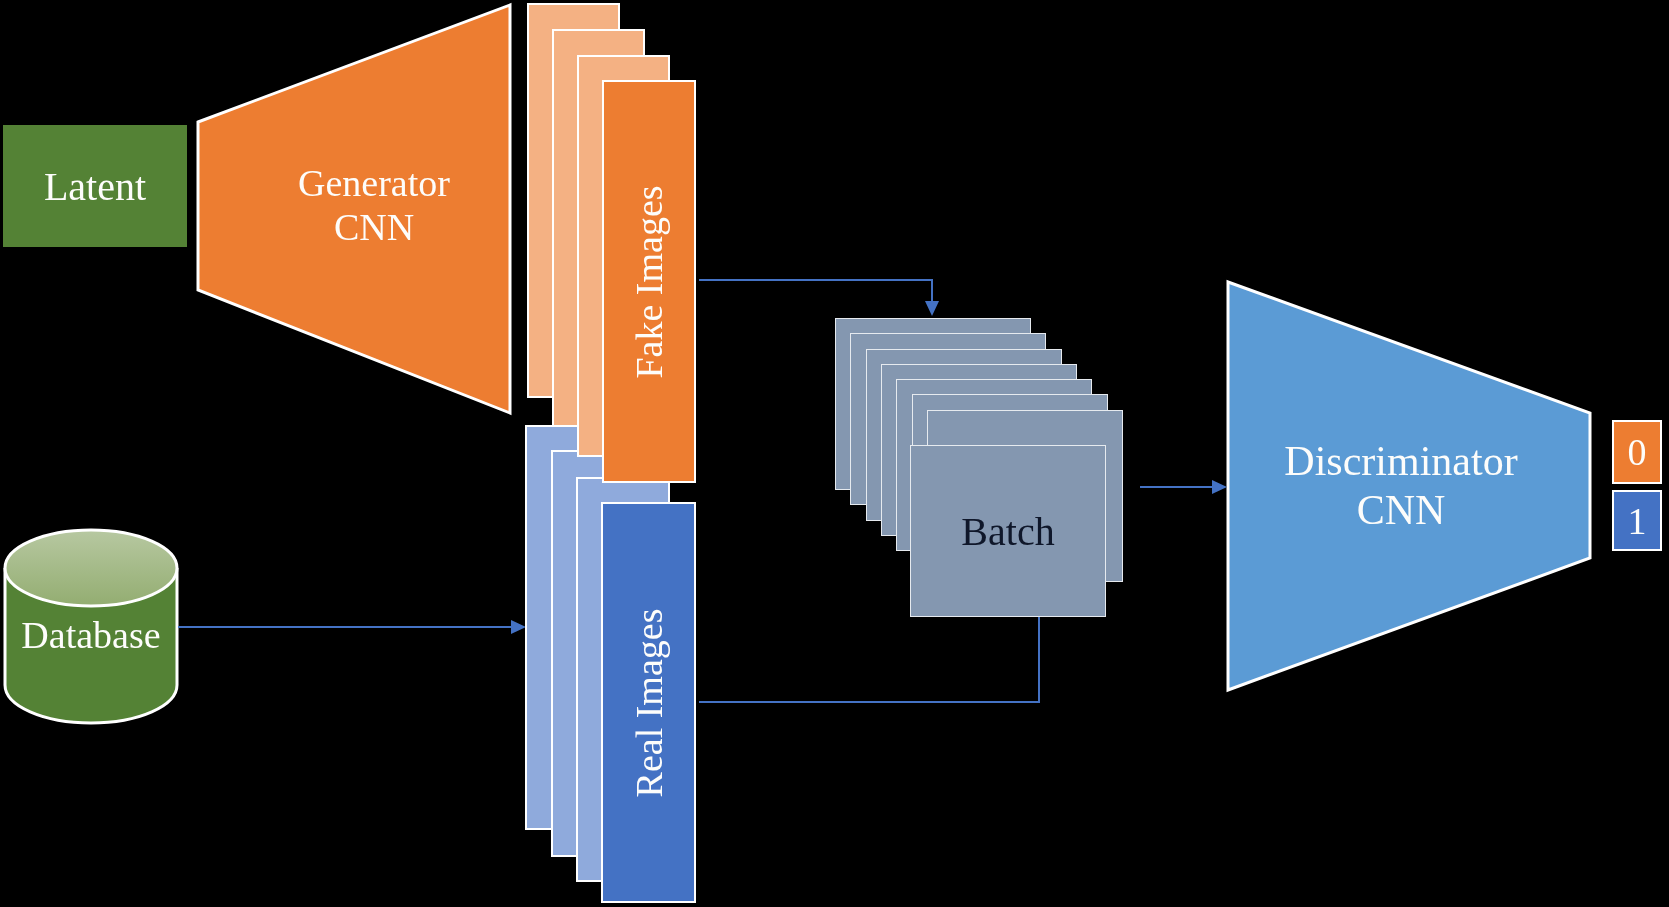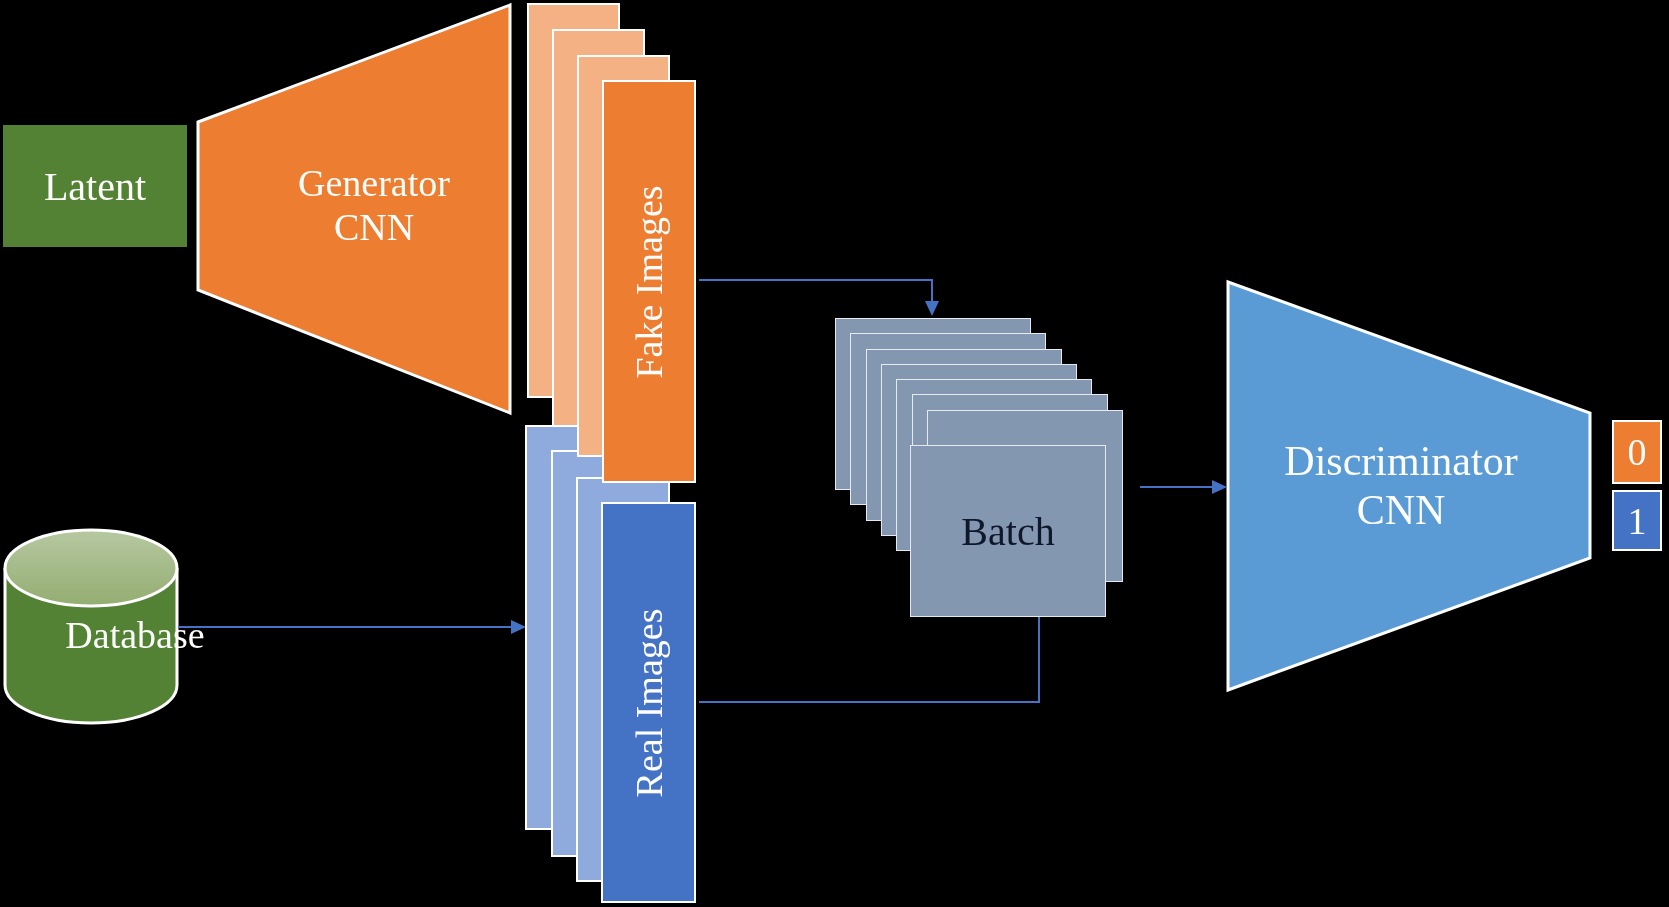--- a/index.html
+++ b/index.html
@@ -69,21 +69,21 @@
     <g stroke="var(--arrow)" fill="var(--arrow)">
       <line x1="1140" y1="487" x2="1212" y2="487" stroke-width="2"></line>
       <polygon points="1212,480 1212,494 1227,487" stroke="none"></polygon>
     </g>
   </svg>
 
   <div class="box" style="left:3px; top:125px; width:184px; height:122px; background:var(--green);">
     <div class="node-label" style="inset:0; font-size:40px;">Latent</div>
   </div>
 
-  <div class="node-label" style="left:8px; top:605px; width:166px; height:60px; font-size:38px;padding-left:44px;">Database</div>
+  <div class="node-label" style="left:8px; top:605px; width:166px; height:60px; font-size:38px;">Database</div>
 
   <div class="node-label two-line" style="left:198px; top:118px; width:312px; height:174px; font-size:38px;">
     <div>Generator</div>
     <div>CNN</div>
   </div>
 
   <div class="box stack-back" style="left:525px; top:425px; width:94px; height:405px; background:var(--blue-light); z-index:1;"></div>
   <div class="box stack-back" style="left:551px; top:450px; width:94px; height:407px; background:var(--blue-light); z-index:2;"></div>
   <div class="box stack-back" style="left:576px; top:477px; width:94px; height:405px; background:var(--blue-light); z-index:3;"></div>
   <div class="box stack-front" style="left:601px; top:502px; width:95px; height:401px; background:var(--blue); z-index:4;">

